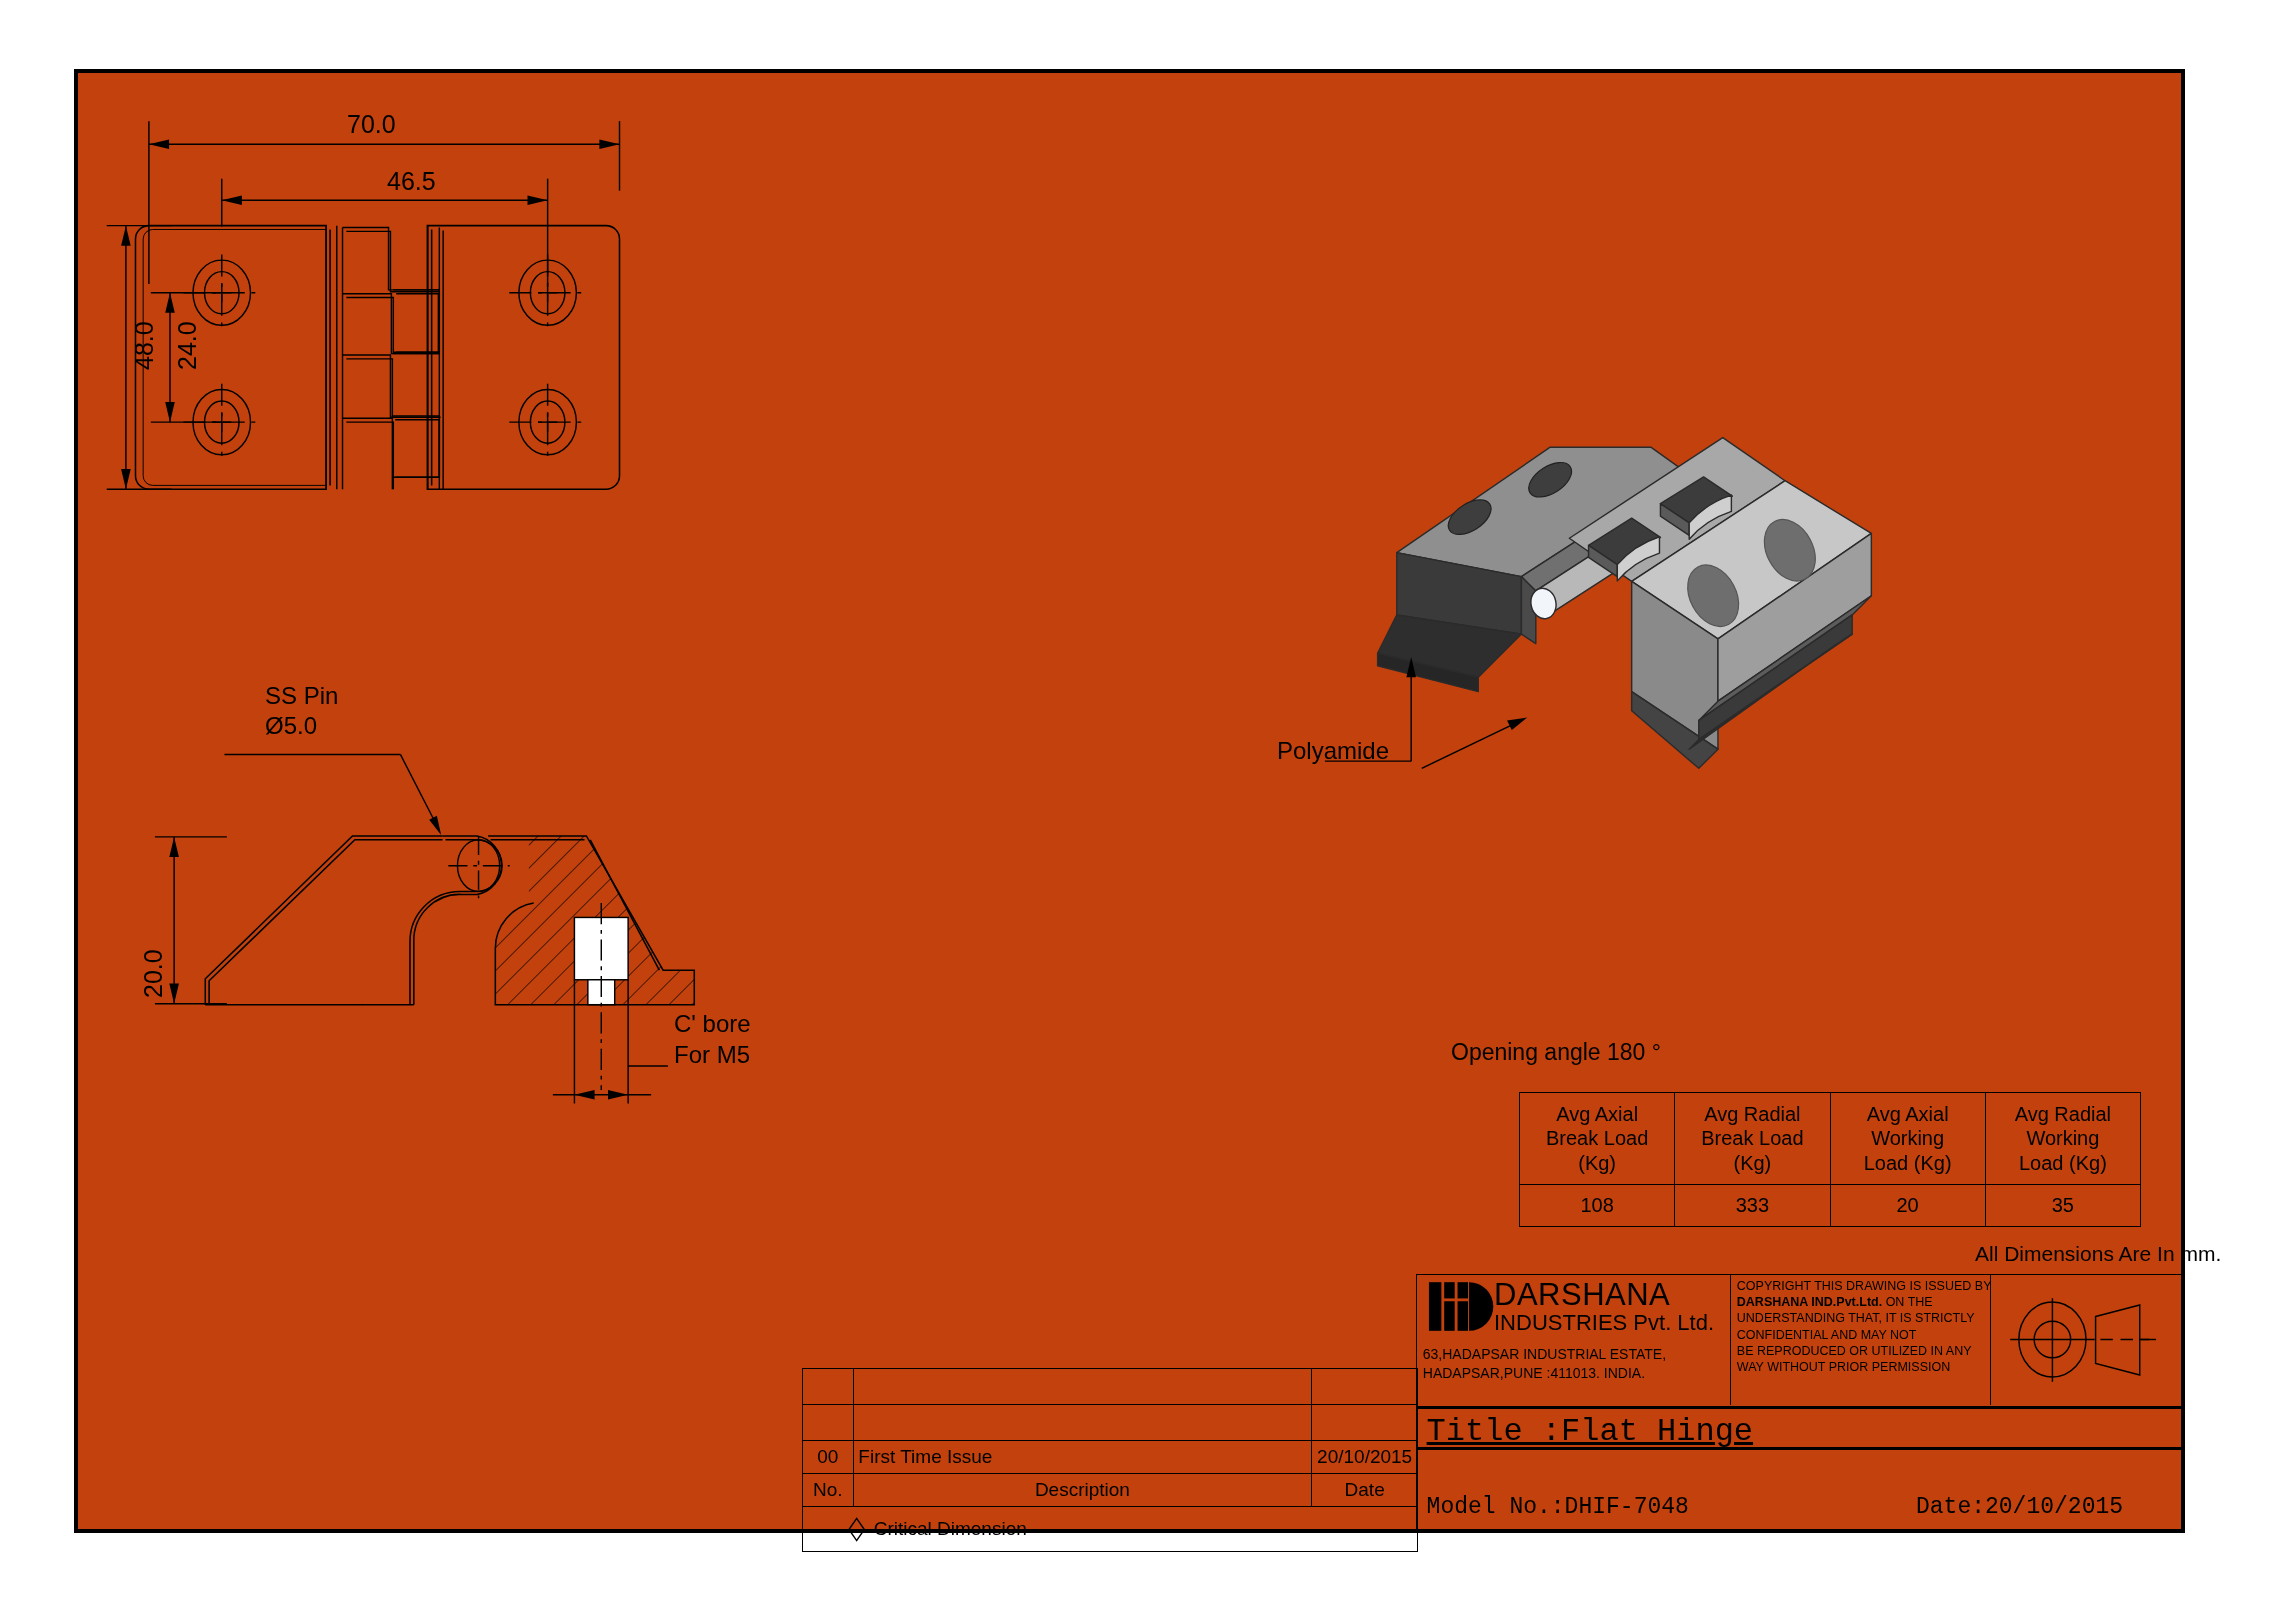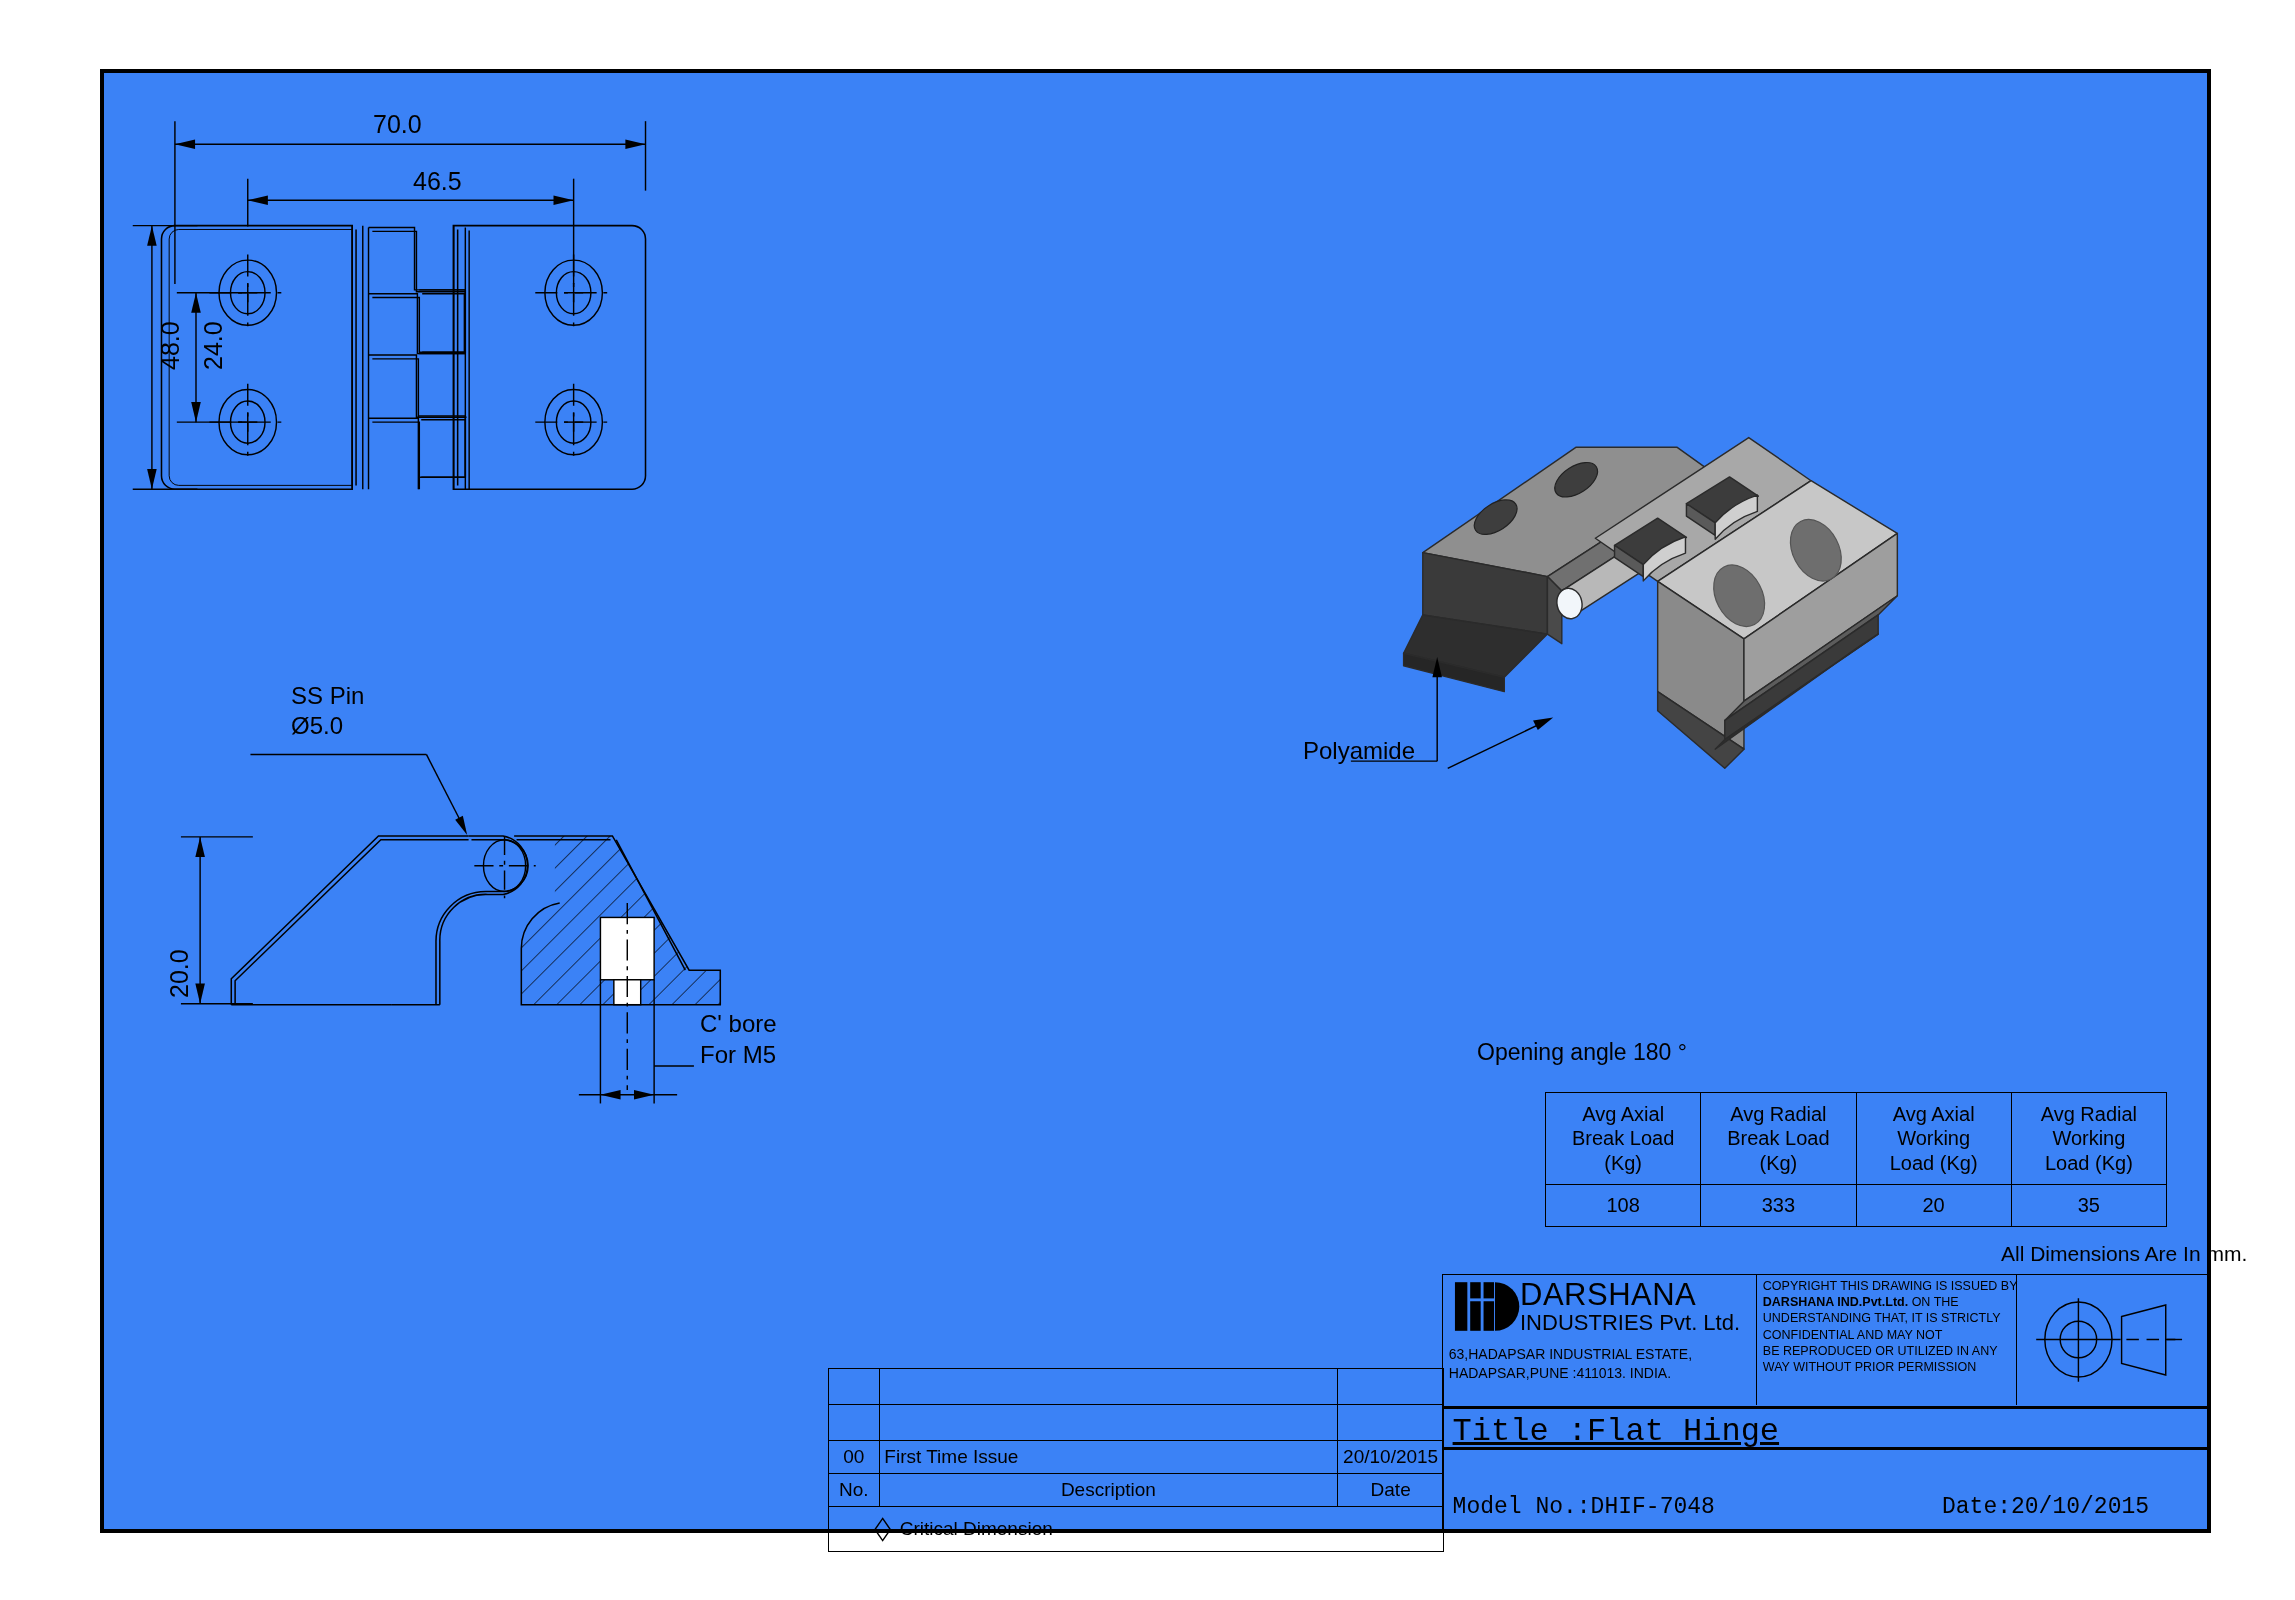--- a/index.html
+++ b/index.html
@@ -1,19 +1,19 @@
 <!DOCTYPE html>
 <html style="font-size:7.7px"><head>
 <meta charset="utf-8">
 <style>
   html,body{margin:0;padding:0;background:#fff;}
   body{width:2295px;height:1601px;position:relative;overflow:hidden;
        font-family:"Liberation Sans", sans-serif;color:#000;}
-  .sheet{position:absolute;left:100px;top:69px;width:2111px;height:1464px;
-         border:4.3px solid #000;box-sizing:border-box;background:#3b82f6;}
+  .sheet{position:absolute;left:74px;top:69px;width:2111px;height:1464px;
+         border:4.3px solid #000;box-sizing:border-box;background:#c2410c;}
   .abs{position:absolute;}
   svg{display:block;overflow:visible;}
   .dimtxt{font-family:"Liberation Sans",sans-serif;font-size:25px;letter-spacing:0px;white-space:nowrap;}
   .dimtxt-v{font-family:"Liberation Sans",sans-serif;font-size:25px;white-space:nowrap;
             transform:rotate(-90deg);transform-origin:0 0;}
   .lbl{font-family:"Liberation Sans",sans-serif;font-size:24px;white-space:nowrap;}
   .mono{font-family:"Liberation Mono",monospace;white-space:nowrap;}
   .tbl{border-collapse:collapse;padding-left:21px;}
   .tbl td{border:1.4px solid #000;text-align:center;vertical-align:middle;
           font-family:"Liberation Sans",sans-serif;font-size:20px;line-height:1.22;padding:0;}

